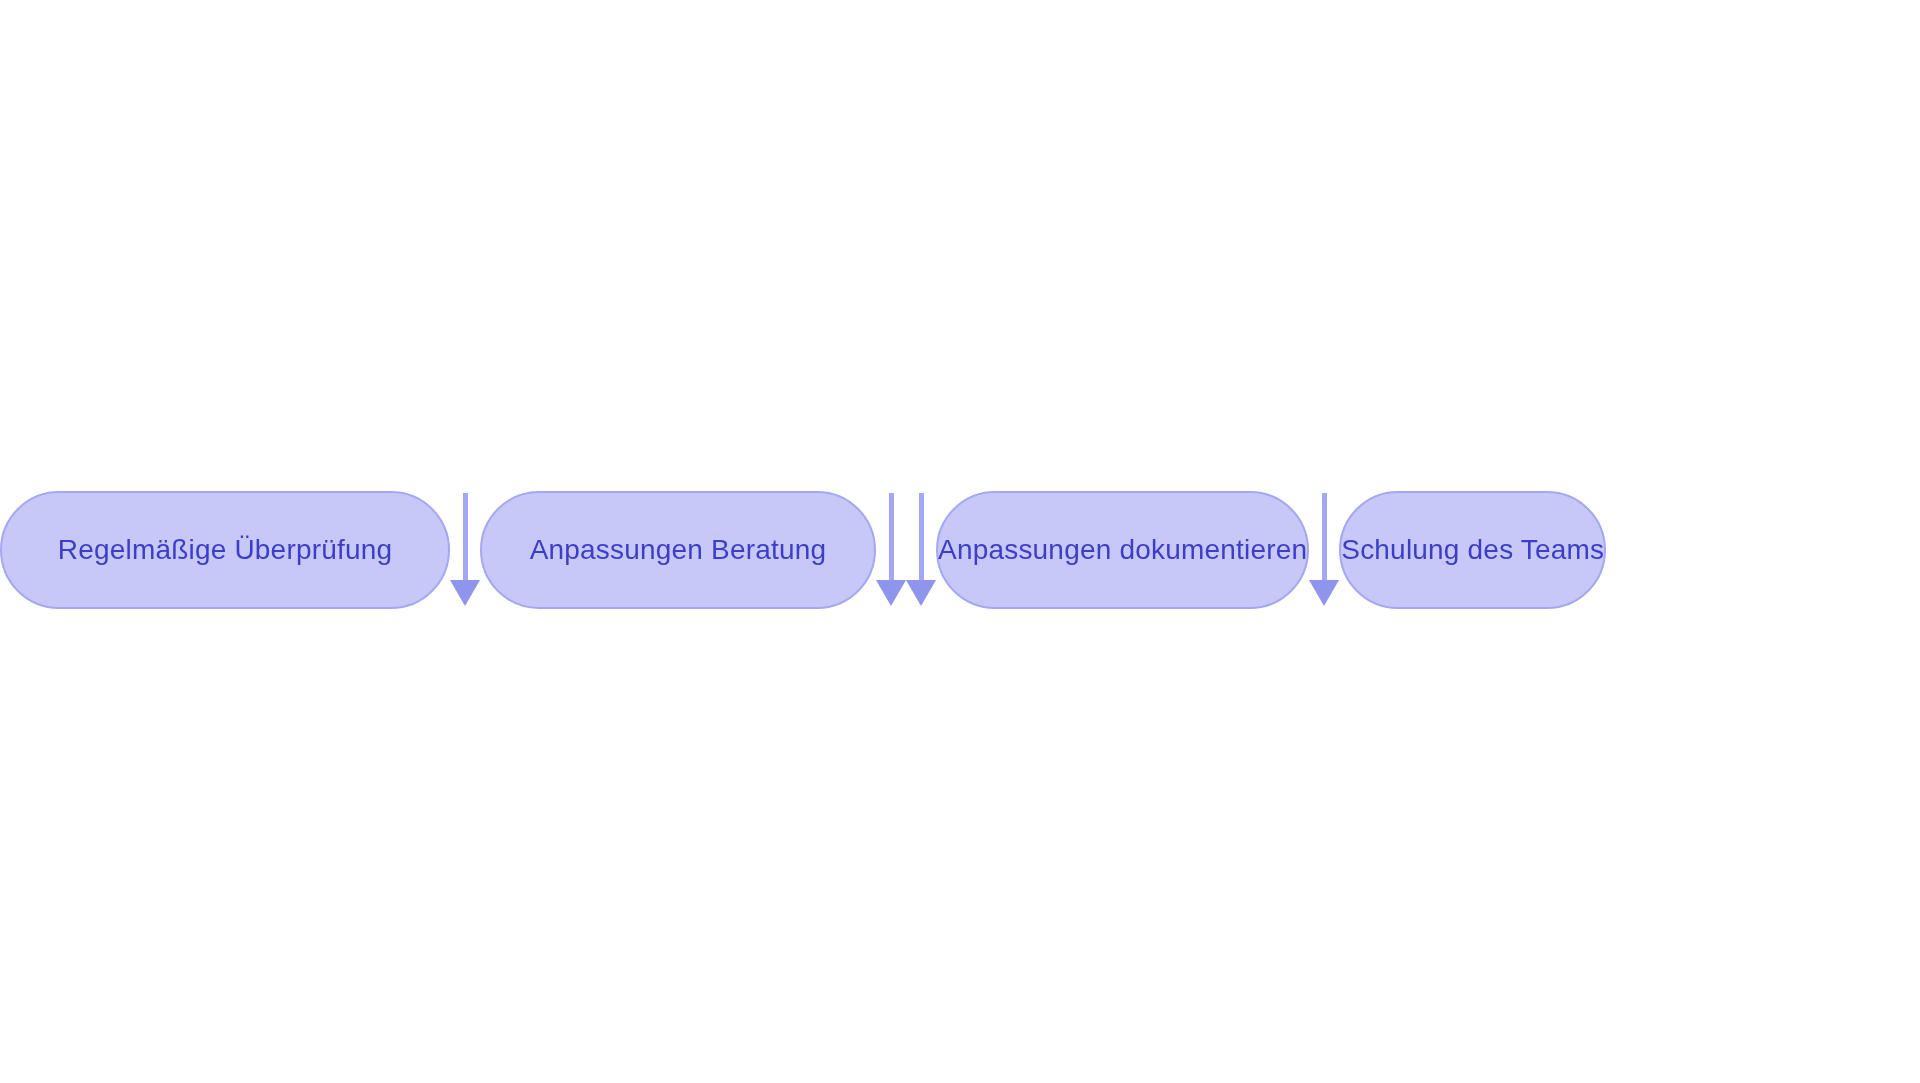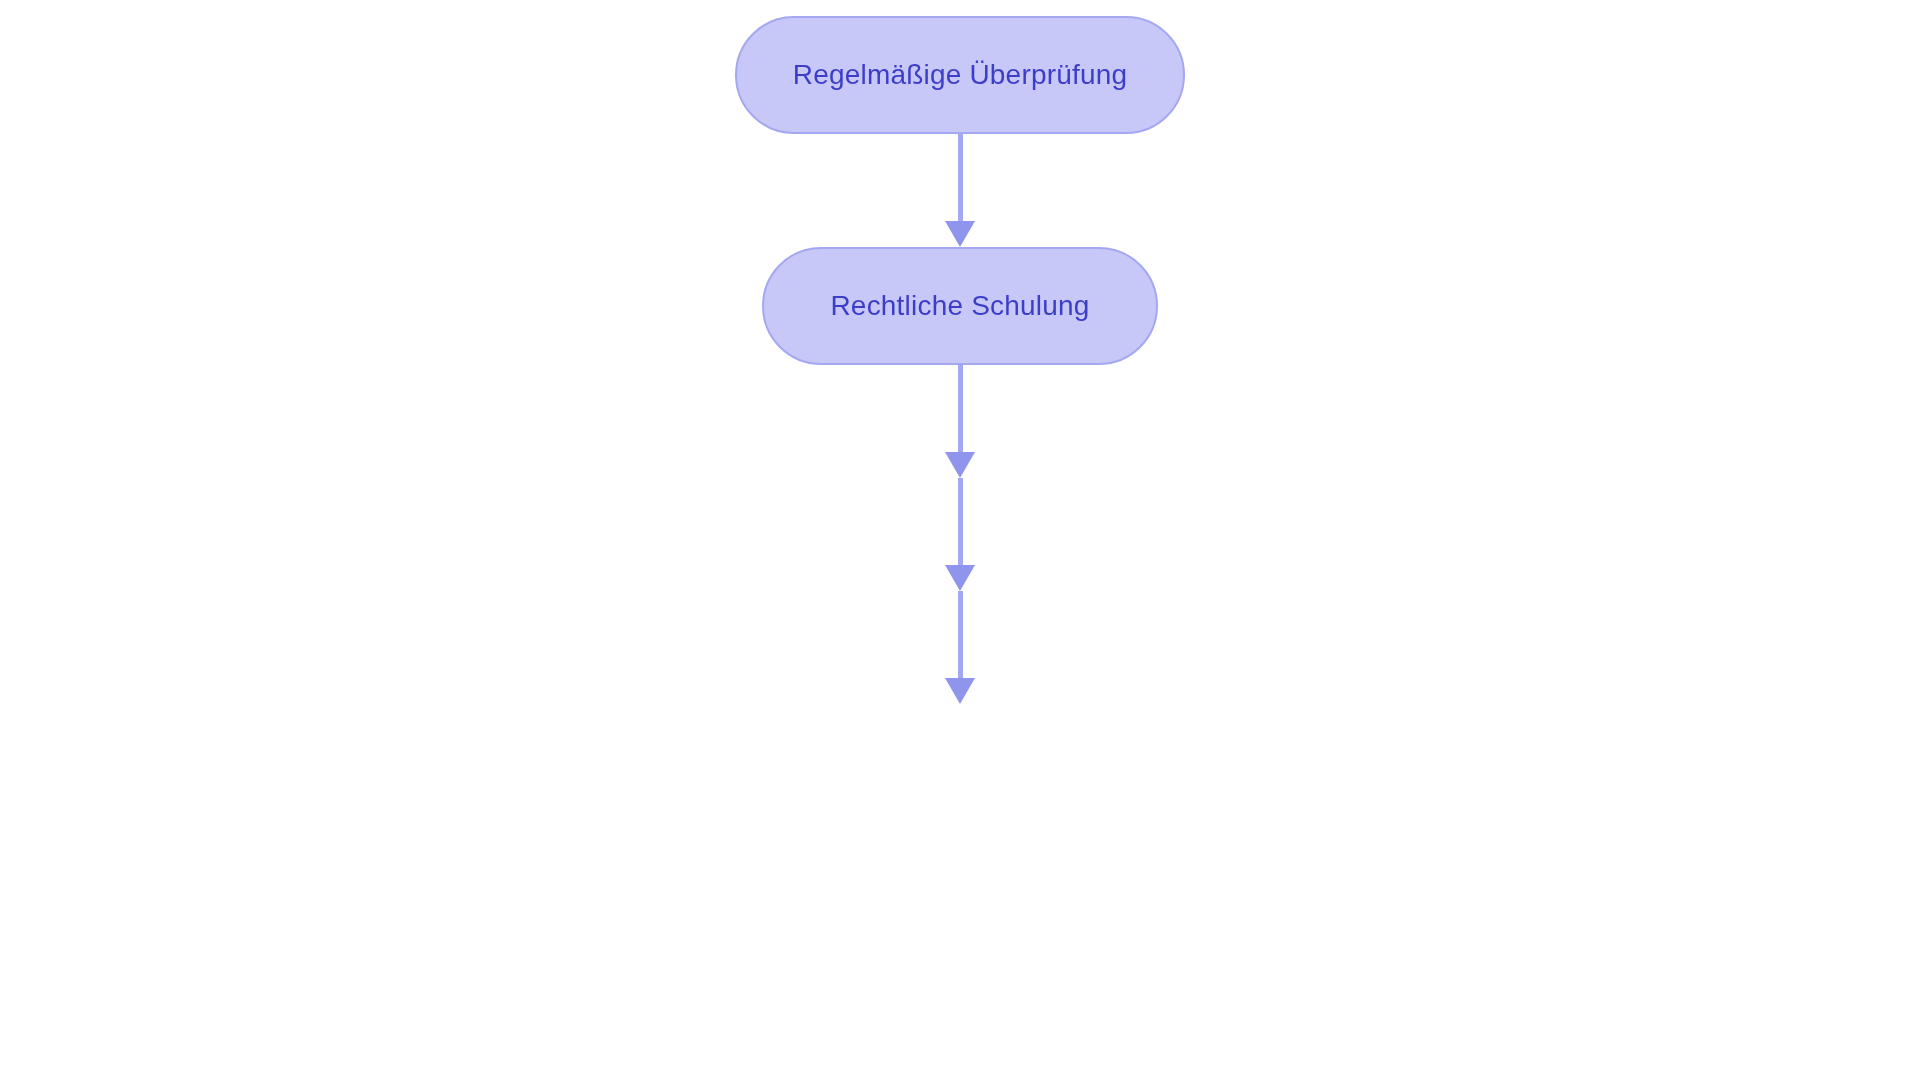--- a/index.html
+++ b/index.html
@@ -8,21 +8,21 @@
     background: var(--background, #ffffff);
     font-family: "Liberation Sans", "DejaVu Sans", sans-serif;
   }
   .canvas {
     position: relative;
     width: 1920px;
     height: 1083px;
     overflow: hidden;
     background: var(--background, #ffffff);
     display: flex;
-    flex-direction: column;
+    flex-direction: row;
     align-items: center;
     padding-top: 16px;
     box-sizing: border-box;
   }
   .node {
     box-sizing: border-box;
     height: 118px;
     border-radius: 60px;
     background: var(--node-fill, #c7c8f8);
     border: 2px solid var(--node-border, #a4a8f0);
@@ -73,34 +73,40 @@
   <div class="node">
     <span class="label">Regelmäßige Überprüfung</span>
   </div>
 
   <div class="arrow">
     <div class="line"></div>
     <div class="head"></div>
   </div>
 
   <div class="node">
-    <span class="label">Rechtliche Schulung</span>
+    <span class="label">Anpassungen Beratung</span>
   </div>
 
   <div class="arrow">
     <div class="line"></div>
     <div class="head"></div>
   </div>
 
 
   <div class="arrow">
     <div class="line"></div>
     <div class="head"></div>
   </div>
 
+  <div class="node">
+    <span class="label">Anpassungen dokumentieren</span>
+  </div>
 
   <div class="arrow">
     <div class="line"></div>
     <div class="head"></div>
   </div>
 
+  <div class="node">
+    <span class="label">Schulung des Teams</span>
+  </div>
 
 </div>
 
 </body></html>

